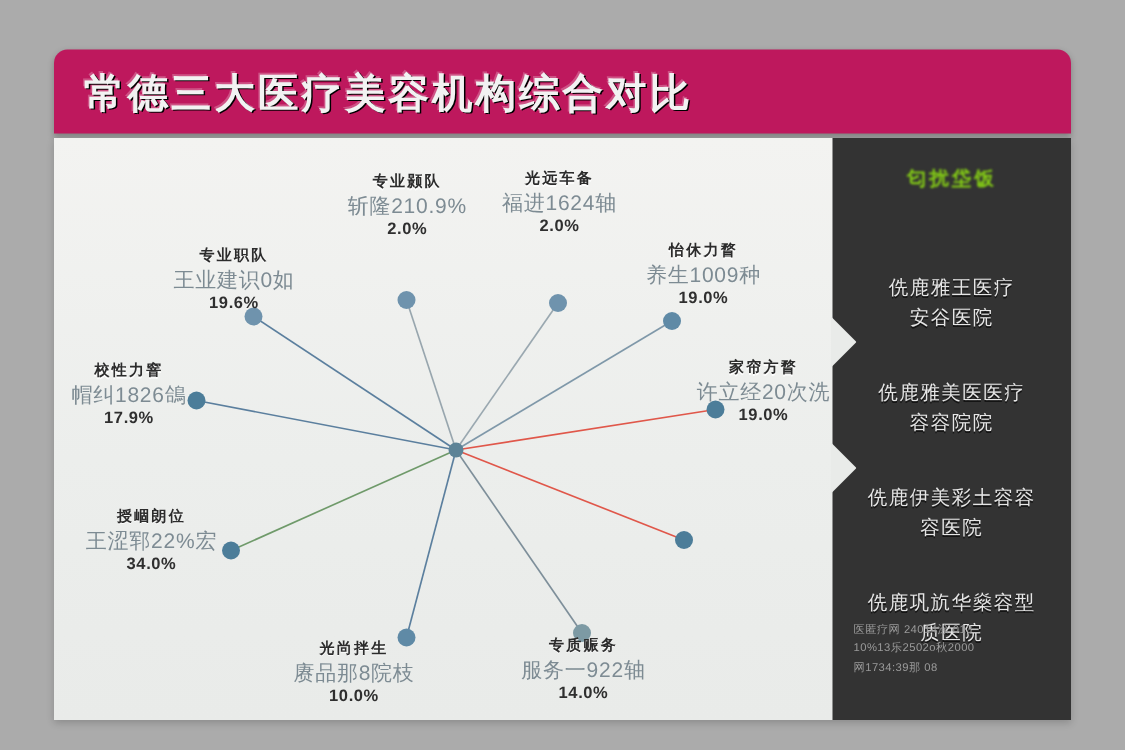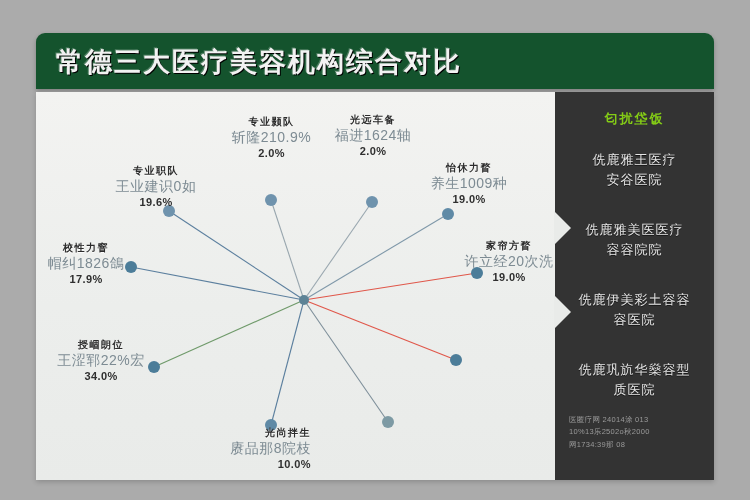--- a/index.html
+++ b/index.html
@@ -7,21 +7,21 @@
     width:750px;height:500px;overflow:hidden;
     background:#ababab;
     font-family:"Liberation Sans","DejaVu Sans",sans-serif;
     -webkit-font-smoothing:antialiased;
   }
   .slide{position:relative;width:750px;height:500px;}
 
   
   .titlebar{
     position:absolute;left:36px;top:33px;width:678px;height:56px;
-    background:#14532d;border-radius:9px 9px 0 0;
+    background:#be185d;border-radius:9px 9px 0 0;
     box-shadow:0 2px 4px rgba(0,0,0,.25);
   }
   .titlebar .title{
     position:absolute;left:20px;top:11px;
     font-size:27px;font-weight:bold;color:#f2f2f2;
     letter-spacing:2px;
     text-shadow:1px 1px 0 #000,-1px -1px 0 rgba(255,255,255,.25);
     white-space:nowrap;
   }
 
@@ -69,20 +69,21 @@
   }
   .sb-logo{
     position:absolute;left:0;top:18px;width:159px;text-align:center;
     font-size:13px;font-weight:bold;color:#84cc16;letter-spacing:2px;
     filter:blur(.6px);
   }
   .sb-item{
     position:absolute;left:8px;width:143px;text-align:center;
     font-size:13px;color:#e6e6e6;line-height:1.55;letter-spacing:1px;
     text-shadow:0 1px 0 rgba(0,0,0,.6);
+    margin-top:32px;
   }
   .sb-item.i0{top:58px;}
   .sb-item.i1{top:128px;}
   .sb-item.i2{top:198px;}
   .sb-item.i3{top:268px;}
   .sb-foot{
     position:absolute;left:14px;top:322px;width:136px;
     font-size:7.5px;color:#9a9a9a;line-height:1.65;letter-spacing:.3px;
     filter:blur(.45px);
   }
@@ -145,22 +146,27 @@
         <div class="pct">19.0%</div>
       </div>
 
       <div class="lbl c" style="left:398px;top:148px;width:150px;">
         <div class="name">家帘方瞀</div>
         <div class="sub">许立经20次洗</div>
         <div class="pct">19.0%</div>
       </div>
 
 
-
-      <div class="lbl c" style="left:125px;top:335px;width:150px;text-align:right;">
+      <div class="lbl c" style="left:278px;top:333px;width:150px;">
+        <div class="name">专质赈务</div>
+        <div class="sub">服务一922轴</div>
+        <div class="pct">14.0%</div>
+      </div>
+
+      <div class="lbl c" style="left:125px;top:335px;width:150px;">
         <div class="name">光尚拌生</div>
         <div class="sub">赓品那8院枝</div>
         <div class="pct">10.0%</div>
       </div>
 
       <div class="lbl c" style="left:-10px;top:247px;width:150px;">
         <div class="name">授崓朗位</div>
         <div class="sub">王涩郓22%宏</div>
         <div class="pct">34.0%</div>
       </div>

